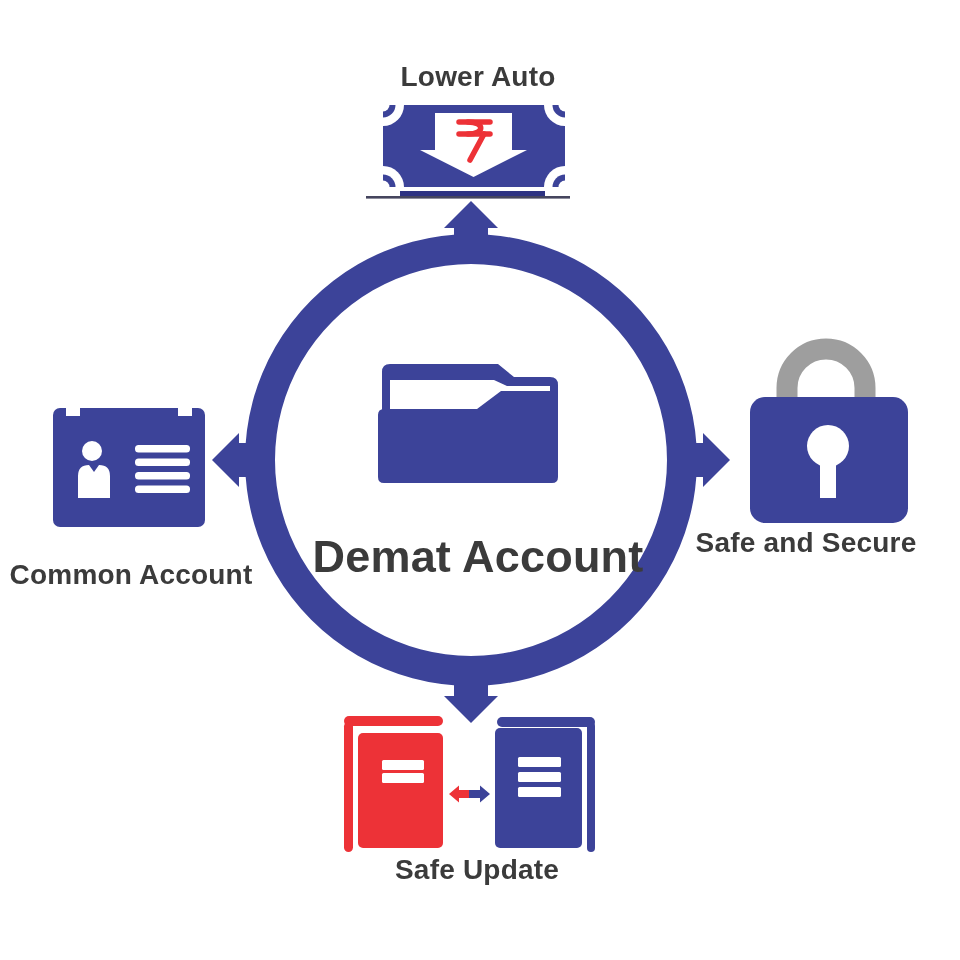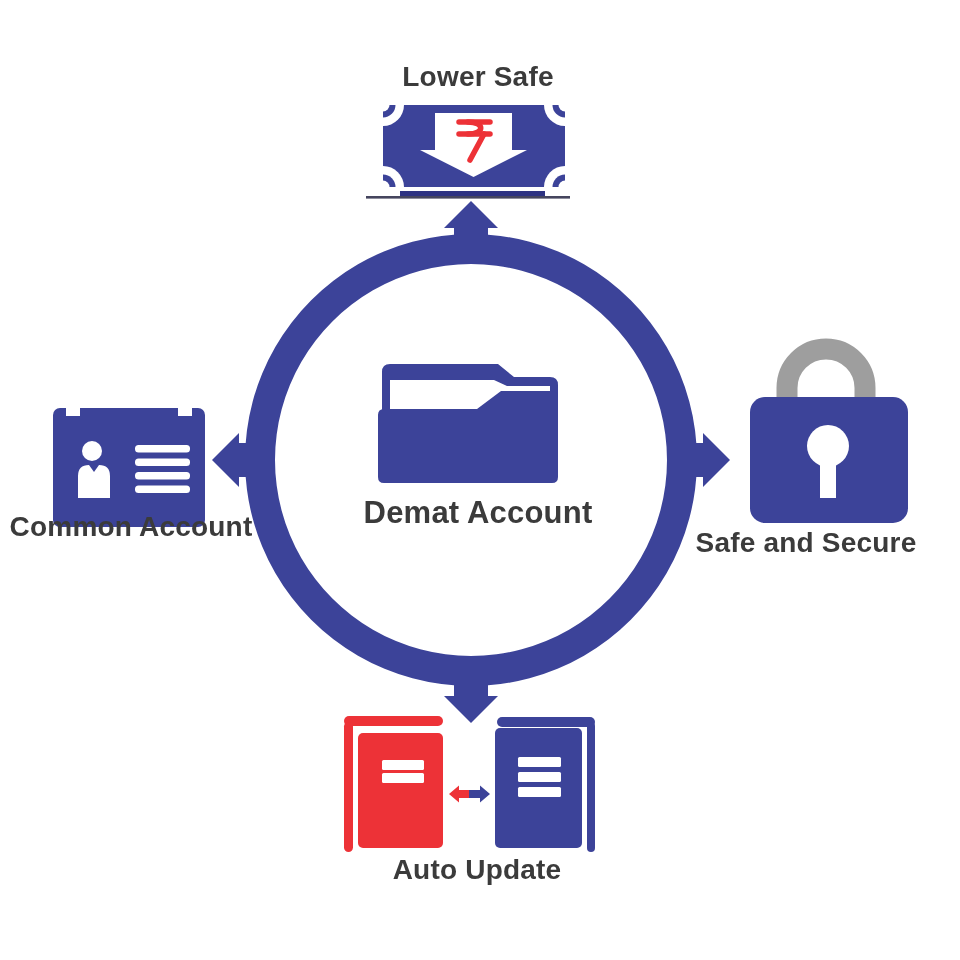--- a/index.html
+++ b/index.html
@@ -10,21 +10,21 @@
   .canvas{
     position:relative; width:960px; height:960px; overflow:hidden;
     background:var(--bg,#fff);
     font-family:"Liberation Sans","DejaVu Sans",sans-serif;
   }
   .label{
     position:absolute; transform:translateX(-50%);
     color:var(--text,#3b3b3b); font-weight:700; font-size:28px;
     line-height:1.1; white-space:nowrap; letter-spacing:0.2px;
   }
-  .label.center-title{font-size:31px;}
+  .label.center-title{font-size:45px;margin-top:36px;}
   svg{position:absolute; display:block;}
   .f-blue{fill:var(--blue,#3c4399);}
   .f-red{fill:var(--red,#ed3237);}
   .f-white{fill:#ffffff;}
   .s-gray{stroke:var(--gray,#9e9e9e);}
   .s-red{stroke:var(--red,#ed3237);}
   .f-navy{fill:var(--navy,#2d3282);}
   .f-line{fill:var(--line,#45455e);}
 </style>
 </head>
@@ -41,21 +41,21 @@
   </svg>
 
   <svg style="left:374px;top:358px" width="188" height="130" viewBox="374 358 188 130">
     <path class="f-blue" d="M382,455 L382,372 Q382,364 390,364 L498,364 L514,377 L550,377 Q558,377 558,385 L558,455 Z"></path>
     <path class="f-white" d="M390,455 L390,380 L494,380 L507,386 L550,386 L550,455 Z"></path>
     <path class="f-blue" d="M384,483 Q378,483 378,477 L378,415 Q378,409 384,409 L477,409 L501,391 L552,391 Q558,391 558,397 L558,477 Q558,483 552,483 Z"></path>
   </svg>
 
   <div class="label center-title" style="left:478px;top:496px">Demat Account</div>
 
-  <div class="label" style="left:478px;top:62px">Lower Safe</div>
+  <div class="label" style="left:478px;top:62px">Lower Auto</div>
 
   <svg style="left:364px;top:98px" width="208" height="106" viewBox="0 0 208 106">
     <defs>
         <clipPath id="noteclip">
           <rect x="19" y="7" width="182" height="82"></rect>
         </clipPath>
       </defs>
     <rect class="f-blue" x="19" y="7" width="182" height="82"></rect>
     <g clip-path="url(#noteclip)">
       <g>
@@ -104,21 +104,21 @@
     <rect class="f-white" x="130" y="0" width="14" height="13"></rect>
     <circle class="f-white" cx="44" cy="48" r="10"></circle>
     <path class="f-white" d="M30,95 V73 Q30,62 41,62 L46,69 L51,62 Q62,62 62,73 V95 Z"></path>
     <g class="f-white">
       <rect x="87" y="42" width="55" height="7.5" rx="3.5"></rect>
       <rect x="87" y="55.5" width="55" height="7.5" rx="3.5"></rect>
       <rect x="87" y="69" width="55" height="7.5" rx="3.5"></rect>
       <rect x="87" y="82.5" width="55" height="7.5" rx="3.5"></rect>
     </g>
   </svg>
-  <div class="label" style="left:131px;top:512px">Common Account</div>
+  <div class="label" style="left:131px;top:560px">Common Account</div>
 
   <svg style="left:338px;top:712px" width="264" height="146" viewBox="0 0 264 146">
     <g>
       <rect class="f-red" x="6" y="4" width="99" height="10" rx="5"></rect>
       <rect class="f-red" x="6" y="10" width="9" height="130" rx="4.5"></rect>
       <rect class="f-red" x="20" y="21" width="85" height="115" rx="5"></rect>
       <rect class="f-white" x="44" y="48" width="42" height="10" rx="1.5"></rect>
       <rect class="f-white" x="44" y="61" width="42" height="10" rx="1.5"></rect>
     </g>
     <g>
@@ -127,15 +127,15 @@
       <rect class="f-blue" x="157" y="16" width="87" height="120" rx="5"></rect>
       <rect class="f-white" x="180" y="45" width="43" height="10" rx="1.5"></rect>
       <rect class="f-white" x="180" y="60" width="43" height="10" rx="1.5"></rect>
       <rect class="f-white" x="180" y="75" width="43" height="10" rx="1.5"></rect>
     </g>
     <g>
       <path class="f-red" d="M111,82 L121,73.5 L121,78 L132,78 L132,86 L121,86 L121,90.5 Z"></path>
       <path class="f-blue" d="M152,82 L142,73.5 L142,78 L131,78 L131,86 L142,86 L142,90.5 Z"></path>
     </g>
   </svg>
-  <div class="label" style="left:477px;top:855px">Auto Update</div>
+  <div class="label" style="left:477px;top:855px">Safe Update</div>
 
 </div>
 
 </body></html>

